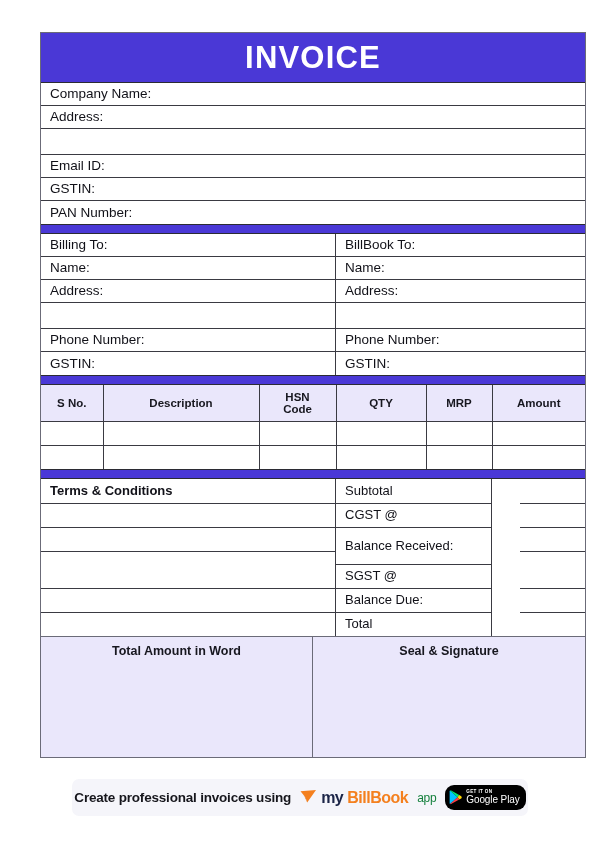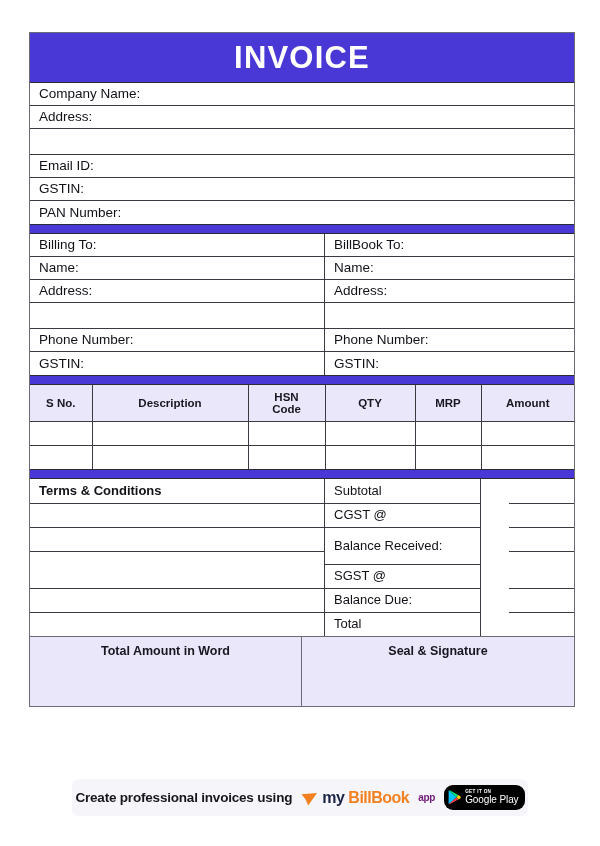--- a/index.html
+++ b/index.html
@@ -20,21 +20,21 @@
   #page {
     position: absolute;
     left: 0; top: 0;
     width: 600px;
     height: 846px;
     background: #ffffff;
   }
 
   #invoice {
     position: absolute;
-    left: 29px;
+    left: 40px;
     top: 32px;
     width: 546px;
     border: 1px solid #6b6b78;
     box-sizing: border-box;
     background: #ffffff;
   }
 
   
   .title-bar {
     background: #4a38d6;
@@ -177,21 +177,21 @@
   .h36 { height: 36px; }
 
   
   .bottom-wrap {
     display: flex;
     border-top: 1px solid #6b6b78;
     box-sizing: border-box;
   }
   .bottom-cell {
     background: #eae7fb;
-    height: 69px;
+    height: 120px;
     box-sizing: border-box;
     padding-top: 7px;
     text-align: center;
     font-size: 12.5px;
     font-weight: bold;
     color: #17171f;
   }
   .bottom-left {
     width: 272px;
     border-right: 1px solid #6b6b78;
@@ -216,40 +216,40 @@
     box-sizing: border-box;
   }
   #footer .promo-text {
     font-size: 13.5px;
     font-weight: bold;
     color: #16161c;
     letter-spacing: -0.2px;
   }
   .brand {
     display: flex;
-    align-items: flex-end;
+    align-items: flex-start;
     gap: 4px;
   }
   .brand-mark { display: block; }
   .brand-my {
     font-size: 16px;
     font-weight: bold;
     color: #1b2447;
     letter-spacing: -0.5px;
   }
   .brand-bill {
     font-size: 16px;
     font-weight: bold;
     color: #f4801f;
     letter-spacing: -0.5px;
   }
   .brand-app {
-    font-size: 10px;
-    font-weight: bold;
-    color: #701a75;
+    font-size: 12px;
+    font-weight: normal;
+    color: #15803d;
     letter-spacing: -0.3px;
   }
   .gp-badge {
     background: #000000;
     border-radius: 9px;
     height: 25px;
     padding: 0 6px 0 4px;
     display: flex;
     align-items: center;
     gap: 4px;

